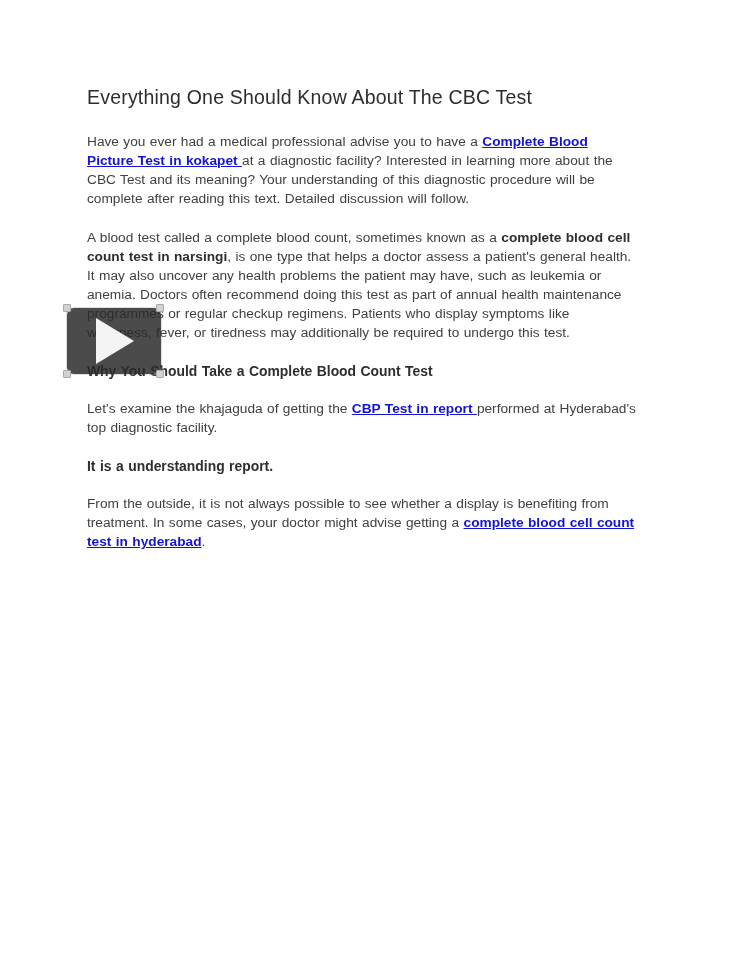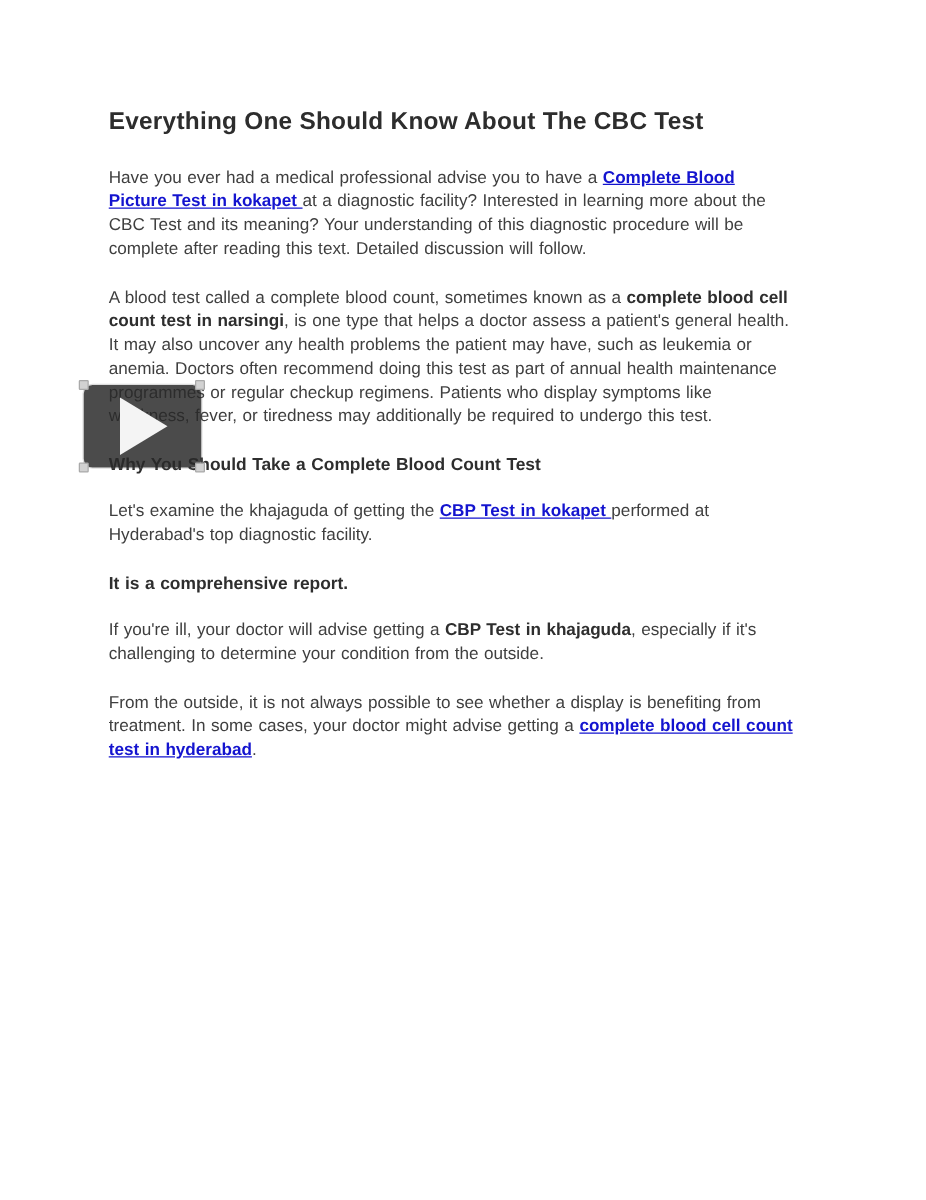--- a/index.html
+++ b/index.html
@@ -18,21 +18,21 @@
   .article {
     position: absolute;
     left: 87px;
     top: 86px;
     width: 550px;
     z-index: 1;
   }
   .article h1 {
     font-size: 19.5px;
     line-height: 23px;
-    font-weight: bold;
+    font-weight: normal;
     color: #2d2d2d;
     margin: 0 0 23px 0;
     letter-spacing: 0.2px;
   }
   .article p {
     font-size: 13.7px;
     line-height: 19px;
     color: #3f3f3f;
     margin: 10px 0 20px 0;
     word-spacing: 0.6px;
@@ -97,23 +97,22 @@
 <body>
 
 <div class="page">
 
   <div class="article">
     <h1>Everything One Should Know About The CBC Test</h1>
     <div>
         <p><span>Have you ever had a medical professional advise you to have a </span><a class="lnk" href="#">Complete Blood Picture Test in kokapet </a><span>at a diagnostic facility? Interested in learning more about the CBC Test and its meaning? Your understanding of this diagnostic procedure will be complete after reading this text. Detailed discussion will follow.</span></p>
         <p><span>A blood test called a complete blood count, sometimes known as a </span><strong>complete blood cell count test in narsingi</strong><span>, is one type that helps a doctor assess a patient's general health. It may also uncover any health problems the patient may have, such as leukemia or anemia. Doctors often recommend doing this test as part of annual health maintenance programmes or regular checkup regimens. Patients who display symptoms like weakness, fever, or tiredness may additionally be required to undergo this test.</span></p>
         <h2>Why You Should Take a Complete Blood Count Test</h2>
-        <p><span>Let's examine the khajaguda of getting the </span><a class="lnk" href="#">CBP Test in kokapet </a><span>performed at Hyderabad's top diagnostic facility.</span></p>
-        <h2>It is a comprehensive report.</h2>
-        <p><span>If you're ill, your doctor will advise getting a </span><strong>CBP Test in khajaguda</strong><span>, especially if it's challenging to determine your condition from the outside.</span></p>
+        <p><span>Let's examine the khajaguda of getting the </span><a class="lnk" href="#">CBP Test in report </a><span>performed at Hyderabad's top diagnostic facility.</span></p>
+        <h2>It is a understanding report.</h2>
         <p><span>From the outside, it is not always possible to see whether a display is benefiting from treatment. In some cases, your doctor might advise getting a </span><a class="lnk" href="#">complete blood cell count test in hyderabad</a><span>.</span></p>
       </div>
   </div>
 
   <div class="video-overlay">
     <div class="play-triangle"></div>
   </div>
   <div class="handle tl"></div>
   <div class="handle tr"></div>
   <div class="handle bl"></div>

